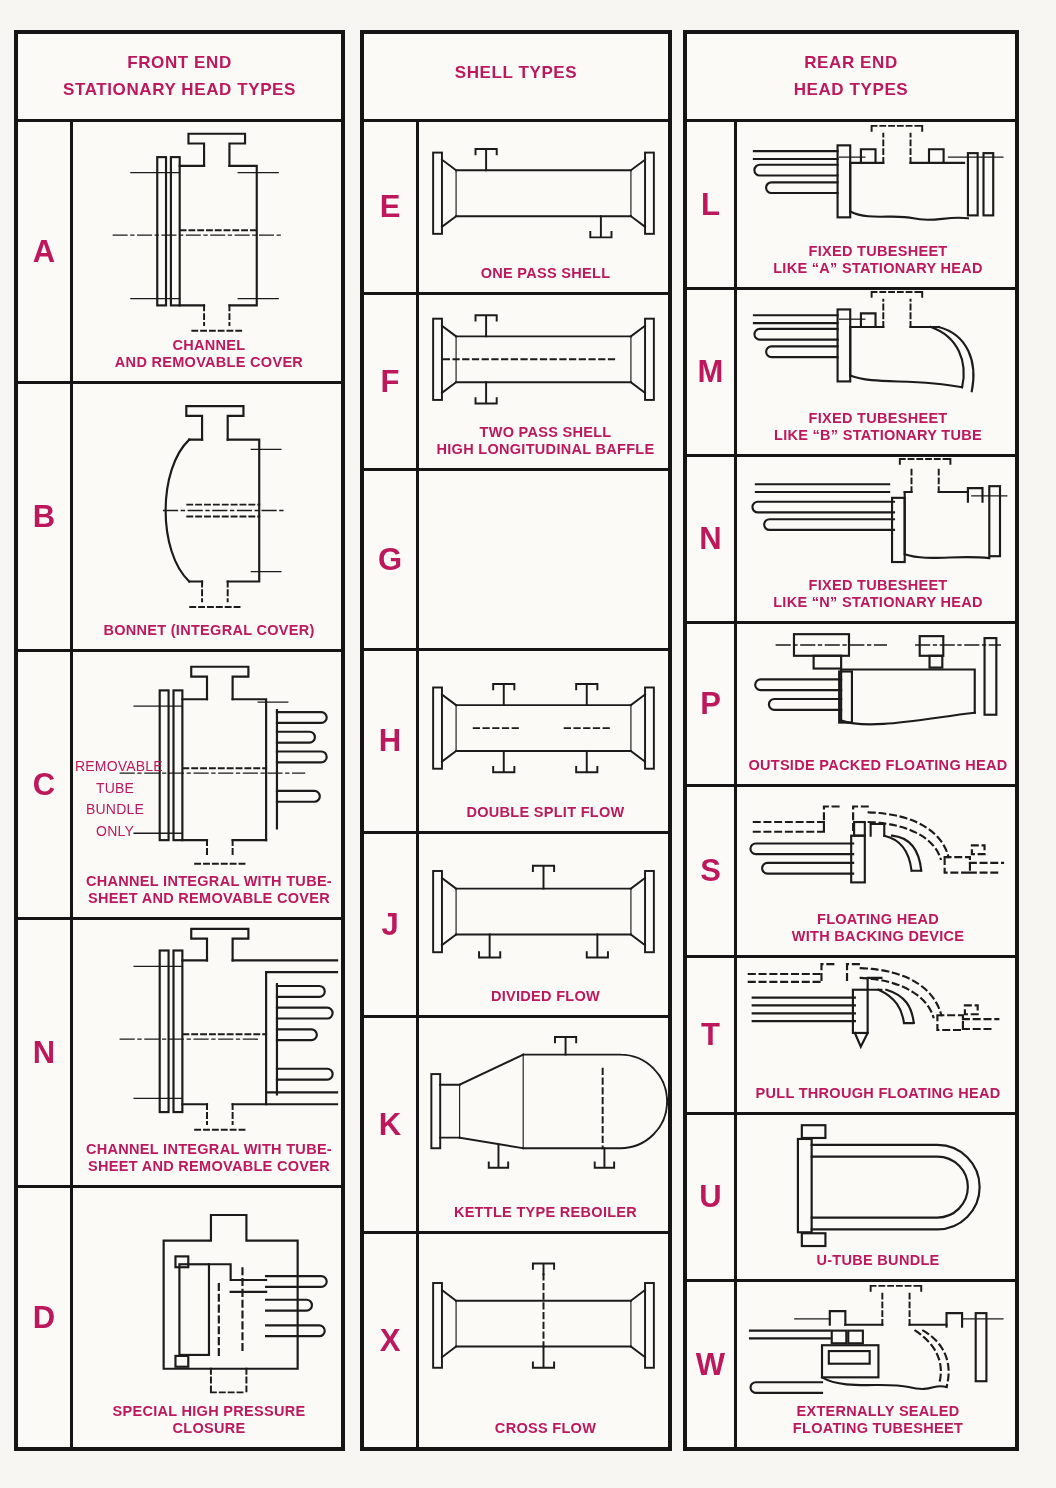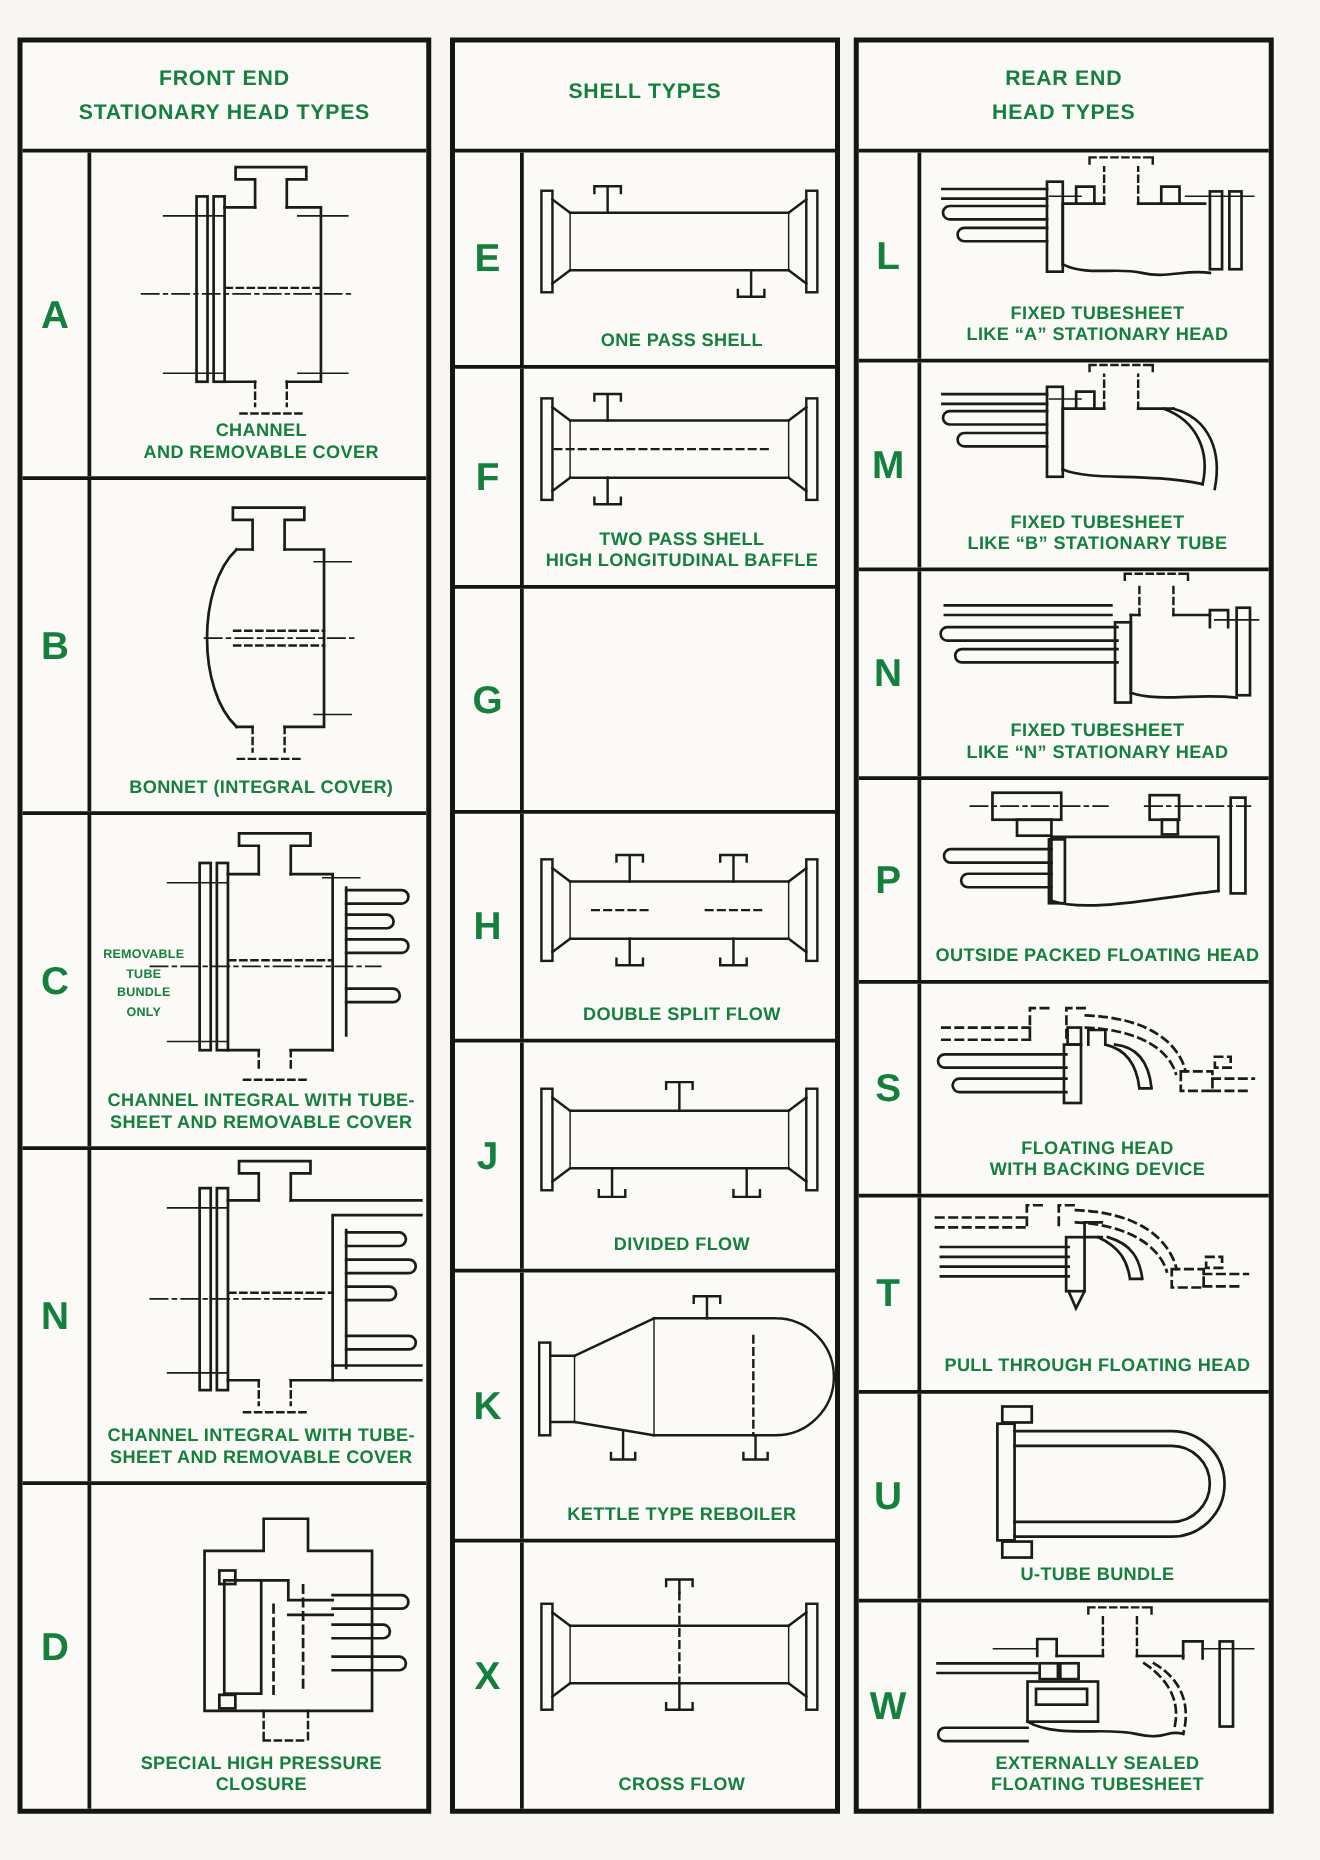--- a/index.html
+++ b/index.html
@@ -1,25 +1,25 @@
 <!DOCTYPE html>
 <html><head>
 <meta charset="utf-8">
 <style>
   html,body{margin:0;padding:0;}
-  .page{position:relative;width:1056px;height:1488px;background:#f7f6f2;font-family:"Liberation Sans",sans-serif;color:#15803d;overflow:hidden;}
+  .page{position:relative;width:1056px;height:1488px;background:#f7f6f2;font-family:"Liberation Sans",sans-serif;color:#be185d;overflow:hidden;}
   .column{position:absolute;top:30px;height:1421px;border:4px solid #151515;background:#fbfaf6;box-sizing:border-box;display:flex;flex-direction:column;}
   .col-header{height:85px;box-sizing:border-box;display:flex;flex-direction:column;justify-content:center;align-items:center;gap:7px;font-weight:700;font-size:17px;letter-spacing:.6px;text-align:center;}
   .cell{display:flex;box-sizing:border-box;border-top:3px solid #151515;}
   .letter{width:55px;box-sizing:border-box;border-right:3px solid #151515;display:flex;align-items:center;justify-content:center;font-size:31px;font-weight:700;}
   .col-right .letter{width:50px;}
   .draw{flex:1;position:relative;display:flex;flex-direction:column;align-items:stretch;min-width:0;}
   .draw svg{flex:1 1 auto;min-height:0;width:100%;display:block;}
   .caption{text-align:center;font-weight:700;font-size:14.5px;line-height:1.22;letter-spacing:.3px;padding:0 0 9px 4px;}
-  .note{position:absolute;left:2px;top:104px;width:80px;text-align:center;font-weight:700;font-size:10px;line-height:1.55;letter-spacing:.2px;}
+  .note{position:absolute;left:2px;top:104px;width:80px;text-align:center;font-weight:400;font-size:14px;line-height:1.55;letter-spacing:.2px;}
   
   svg path, svg rect, svg line{fill:none;stroke:#1b1b1b;stroke-width:2.2;stroke-linecap:square;}
   svg .thin{stroke-width:1.3;}
   svg .dash{stroke-dasharray:6 5;}
   svg .cdash{stroke-width:1.4;stroke-dasharray:14 4 3 4;}
   svg .tdash{stroke-width:2;stroke-dasharray:5 4;}
 </style>
 </head>
 <body>
 

